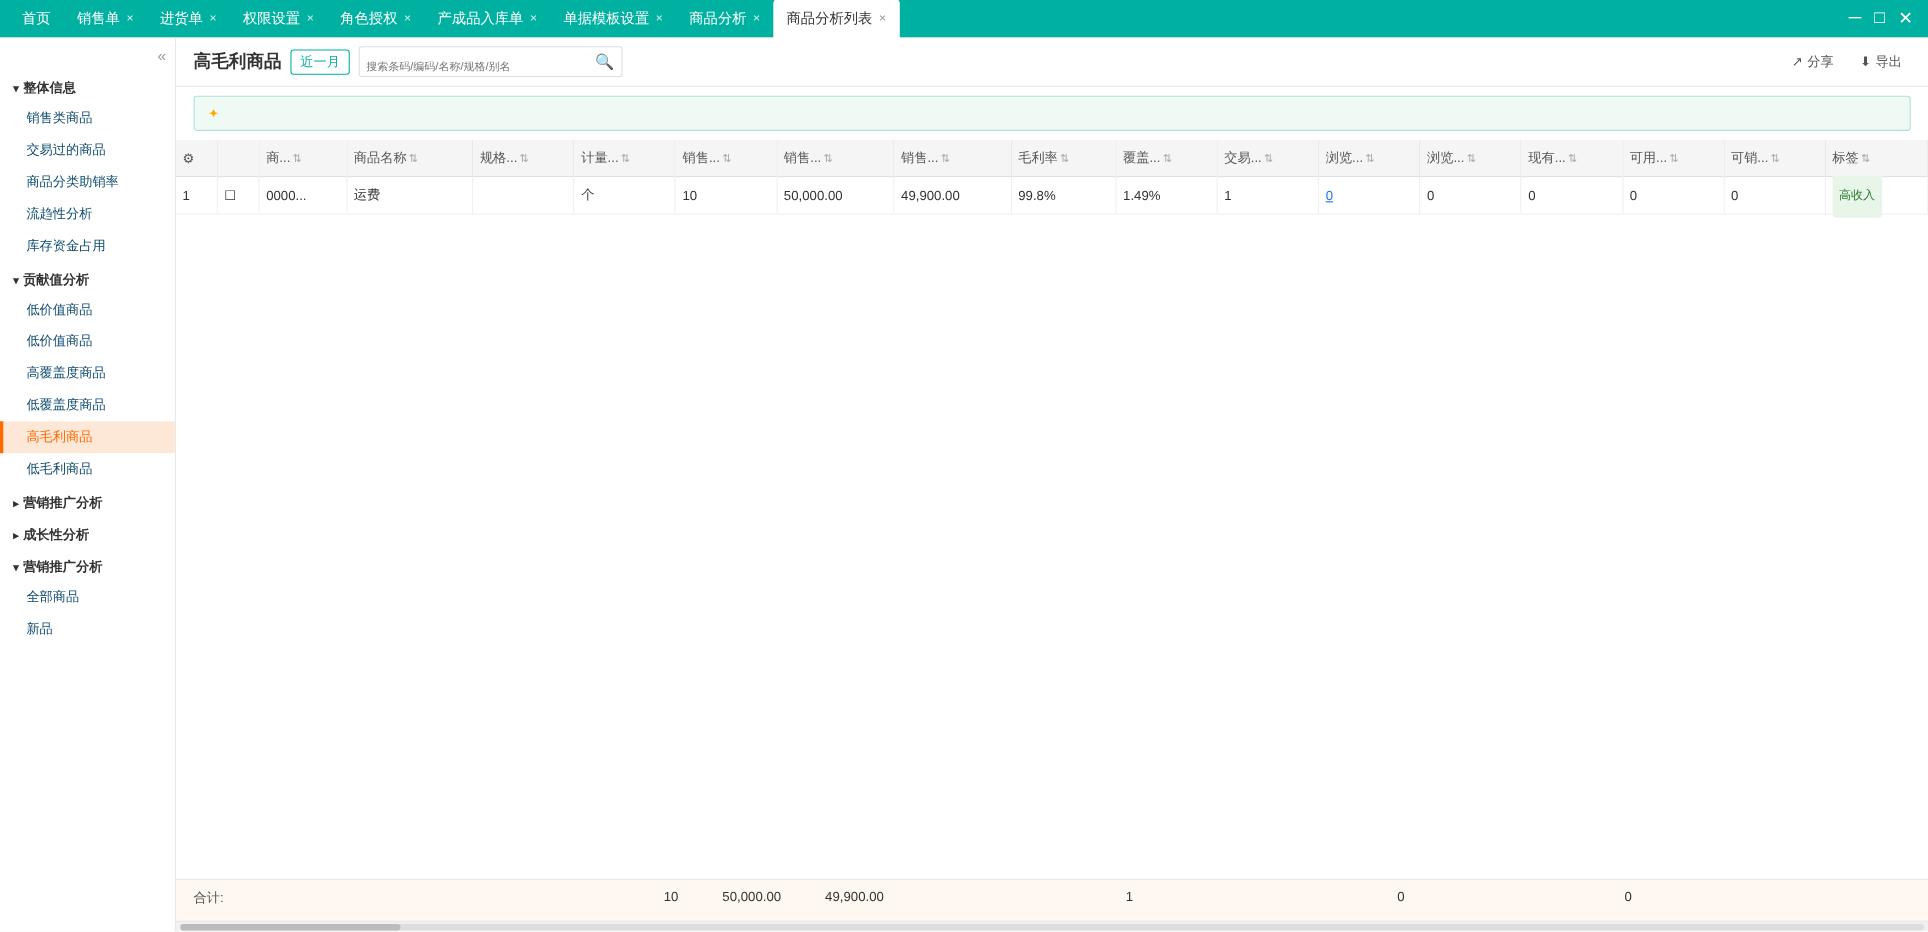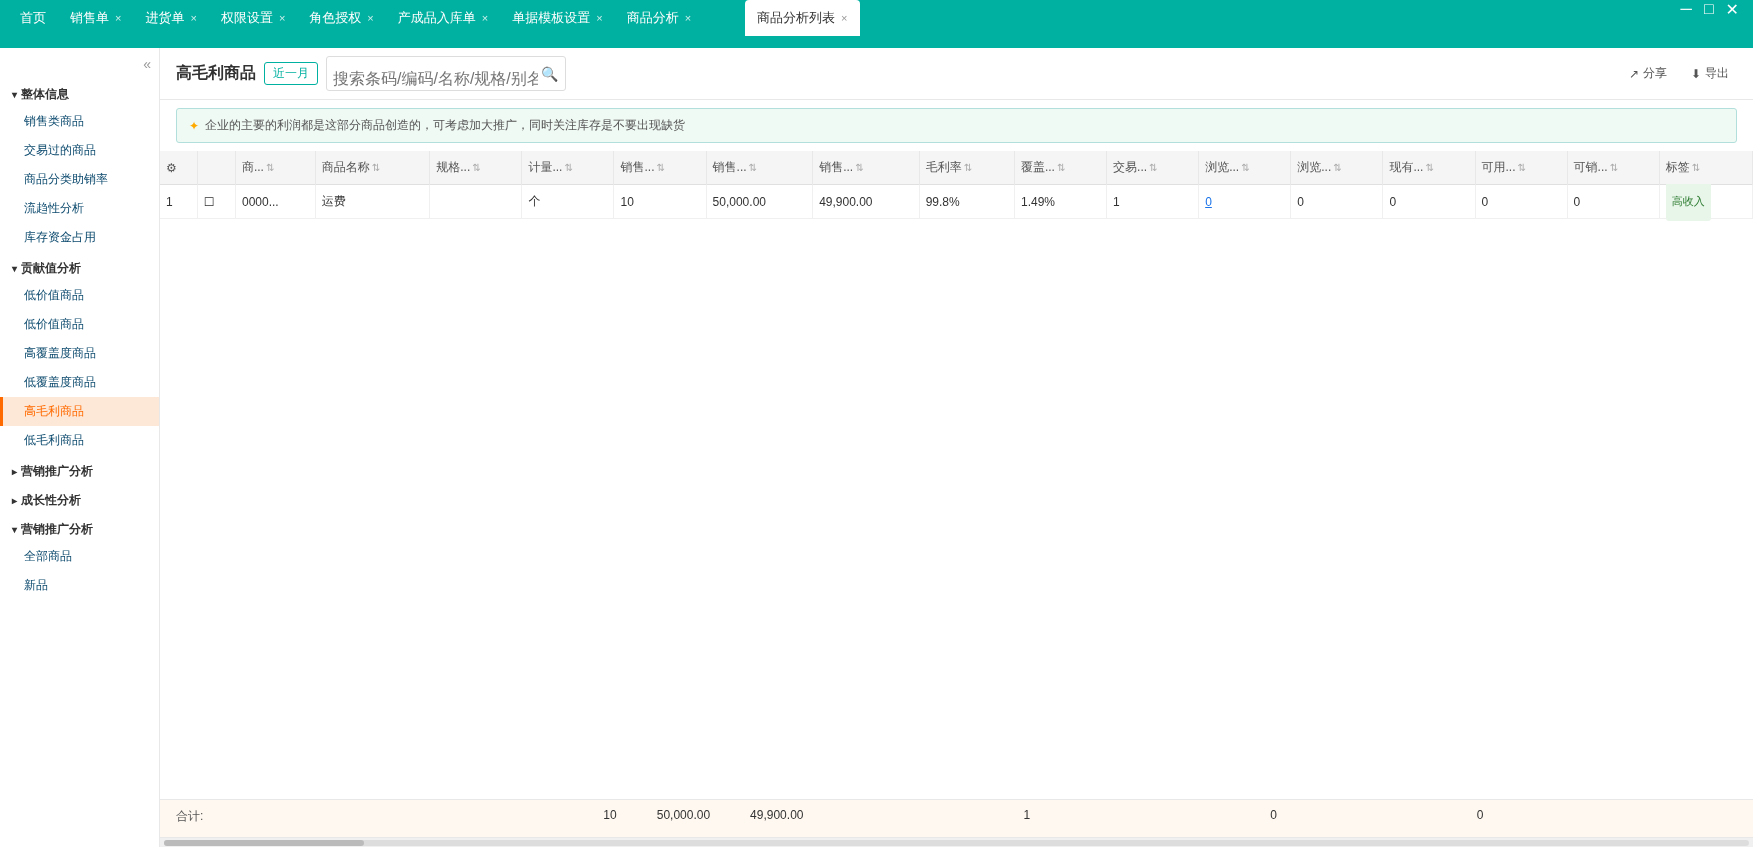--- a/index.html
+++ b/index.html
@@ -2,41 +2,40 @@
 <html><head>
   <meta charset="utf-8">
   <style>
     * { box-sizing: border-box; margin: 0; padding: 0; font-family: 'Microsoft YaHei', Arial, sans-serif; font-size: 12px; }
     body { background: #f5f5f5; overflow: hidden; width: 1753px; height: 847px; display: flex; flex-direction: column; }
 
     
     .top-nav {
       background: #00b0a0;
       display: flex;
-      align-items: flex-start;
-      height: 48px;
-      padding: 0 8px;
+      align-items: center;
+      height: 34px;
+      padding: 10px 8px;
       flex-shrink: 0;
     }
     .nav-tab {
       display: flex;
       align-items: center;
       padding: 0 12px;
       height: 36px;
       color: #fff;
       cursor: pointer;
       white-space: nowrap;
       font-size: 13px;
       gap: 4px;
     }
     .nav-tab.active {
       background: #fff;
       color: #333;
       border-radius: 4px 4px 0 0;
-      margin-left: 42px;
     }
     .nav-tab .close-btn {
       font-size: 11px;
       color: rgba(255,255,255,0.8);
       cursor: pointer;
       margin-left: 2px;
     }
     .nav-tab.active .close-btn { color: #999; }
     .nav-window-btn {
       color: #fff;
@@ -132,21 +131,21 @@
       align-items: center;
       border: 1px solid #ddd;
       border-radius: 3px;
       padding: 2px 6px;
       gap: 4px;
       width: 240px;
     }
     .search-box input {
       border: none;
       outline: none;
-      font-size: 16px;
+      font-size: 10px;
       width: 100%;
       color: #0369a1;
       margin-top: 11px;
     }
     .search-icon { color: #999; font-size: 14px; cursor: pointer; }
     .header-spacer { flex: 1; }
     .share-btn, .export-btn {
       display: flex;
       align-items: center;
       gap: 4px;
@@ -340,21 +339,20 @@
         <span>分享</span>
       </div>
       <div class="export-btn">
         <span>⬇</span>
         <span>导出</span>
       </div>
     </div>
 
     <div class="info-banner">
       <span class="info-icon">✦</span>
-      <span>企业的主要的利润都是这部分商品创造的，可考虑加大推广，同时关注库存是不要出现缺货</span>
     </div>
 
     <div class="table-container">
       <table>
         <thead id="table-head">
             <tr>
               <th>
                 <div class="th-inner">⚙</div>
               </th>
               <th>

